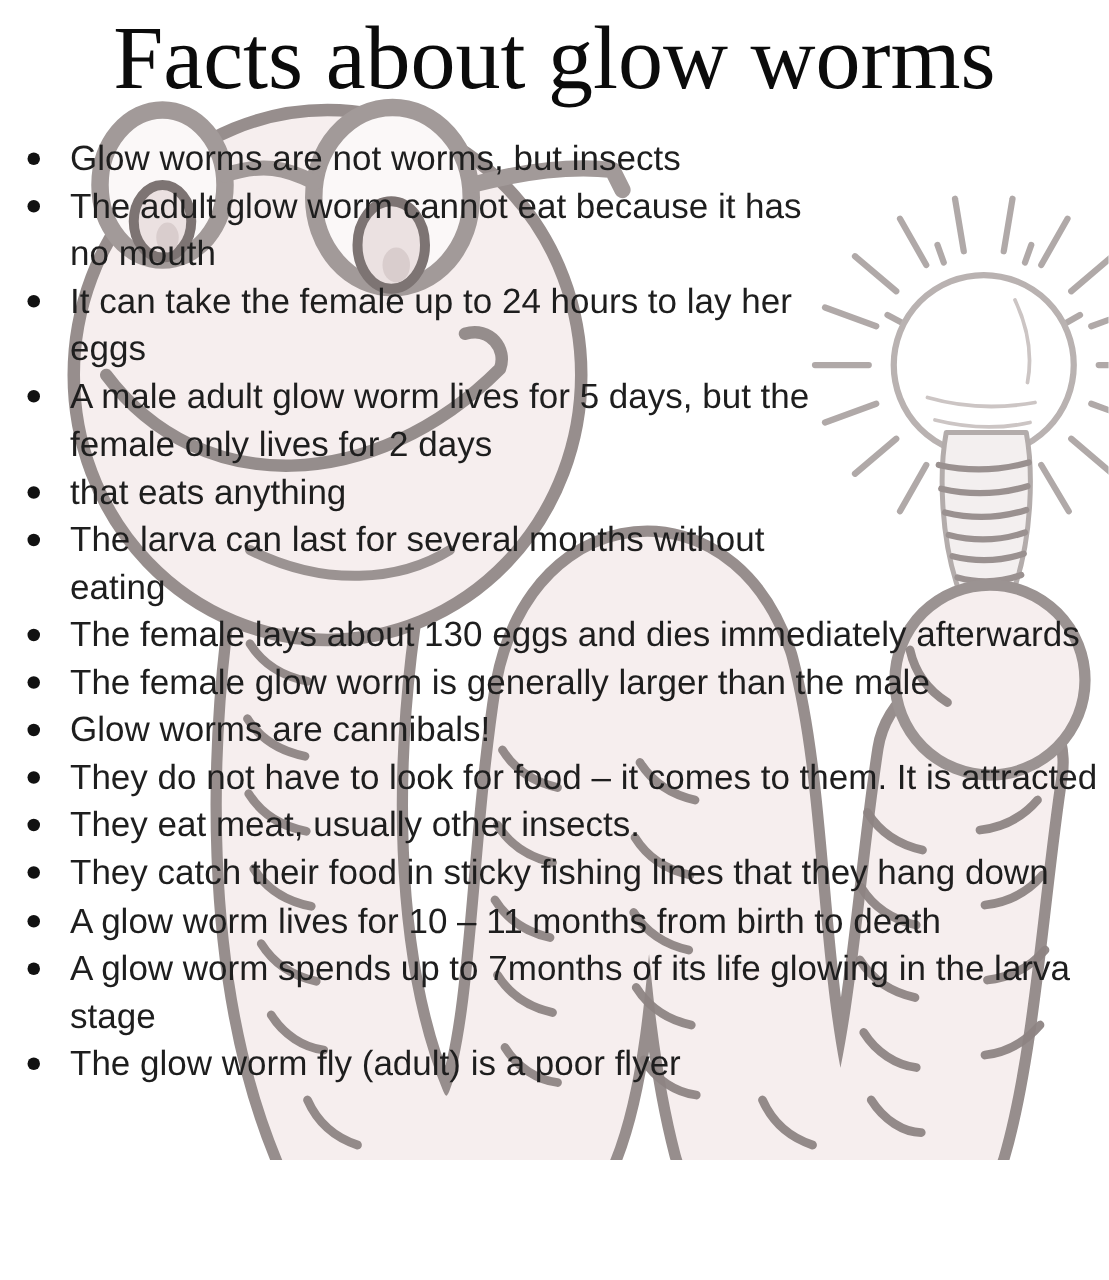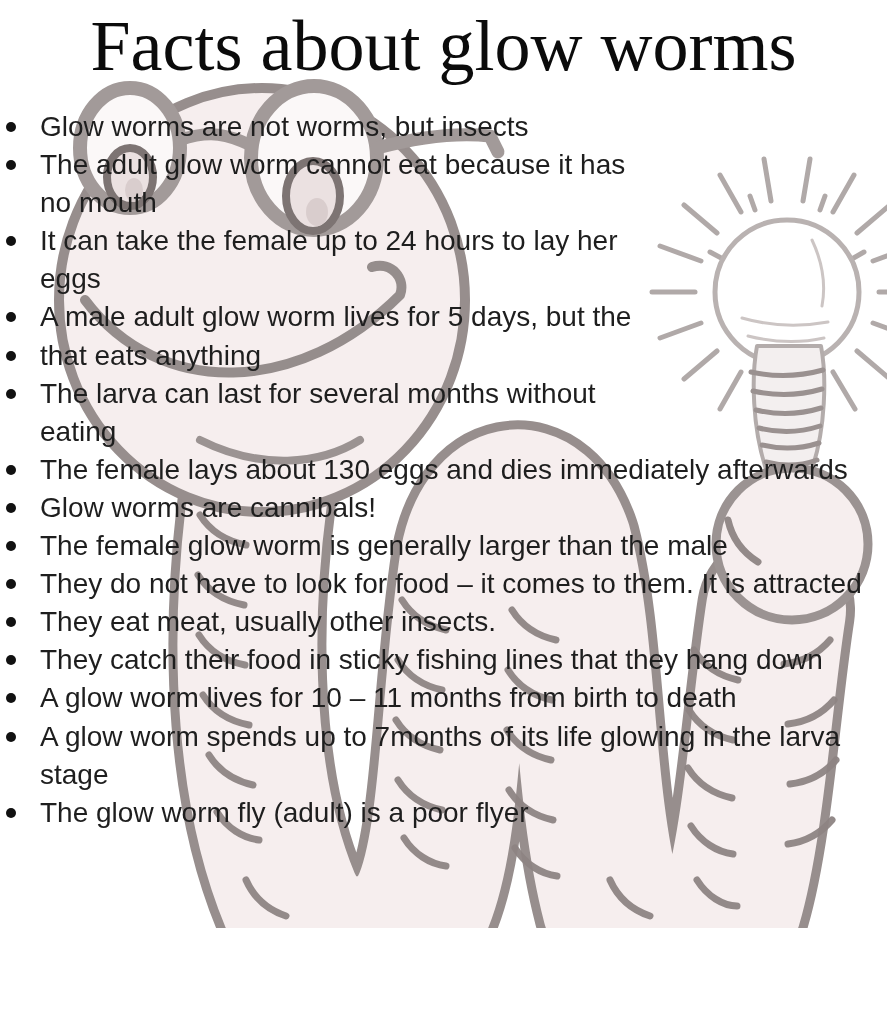--- a/index.html
+++ b/index.html
@@ -21,21 +21,21 @@
     text-align:center;
     font-family:"Liberation Serif",serif;
     font-weight:400;
     font-size:72px;
     line-height:84px;
     color:#0b0b0b;
     letter-spacing:0px;
   }
   ul.facts{
     list-style:none;
-    margin:20px 0 0 0;
+    margin:20px 0 0 16px;
     padding:0 4px 0 40px;
   }
   ul.facts li{
     position:relative;
     font-size:28px;
     line-height:38.1px;
     color:#1e1e1e;
   }
   ul.facts li::before{
     content:"";
@@ -175,36 +175,37 @@
       <li>
         <span class="line">The adult glow worm cannot eat because it has</span>
         <span class="line">no mouth</span>
       </li>
       <li>
         <span class="line">It can take the female up to 24 hours to lay her</span>
         <span class="line">eggs</span>
       </li>
       <li>
         <span class="line">A male adult glow worm lives for 5 days, but the</span>
+        <span class="line">female only lives for 2 days</span>
       </li>
       <li>
         <span class="line">that eats anything</span>
       </li>
       <li>
         <span class="line">The larva can last for several months without</span>
         <span class="line">eating</span>
       </li>
       <li>
         <span class="line">The female lays about 130 eggs and dies immediately afterwards</span>
       </li>
       <li>
+        <span class="line">The female glow worm is generally larger than the male</span>
+      </li>
+      <li>
         <span class="line">Glow worms are cannibals!</span>
-      </li>
-      <li>
-        <span class="line">The female glow worm is generally larger than the male</span>
       </li>
       <li>
         <span class="line">They do not have to look for food – it comes to them. It is attracted</span>
       </li>
       <li>
         <span class="line">They eat meat, usually other insects.</span>
       </li>
       <li>
         <span class="line">They catch their food in sticky fishing lines that they hang down</span>
       </li>

